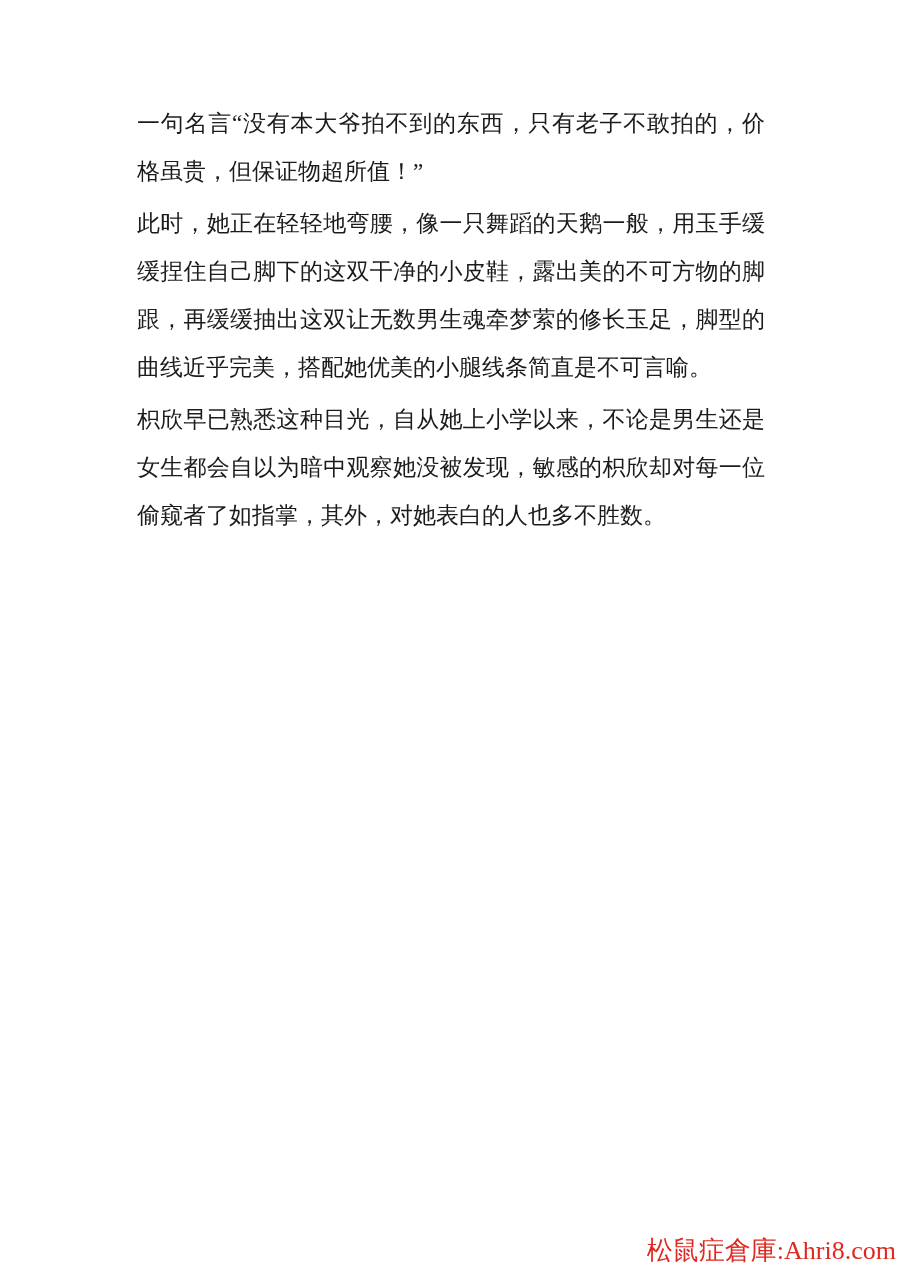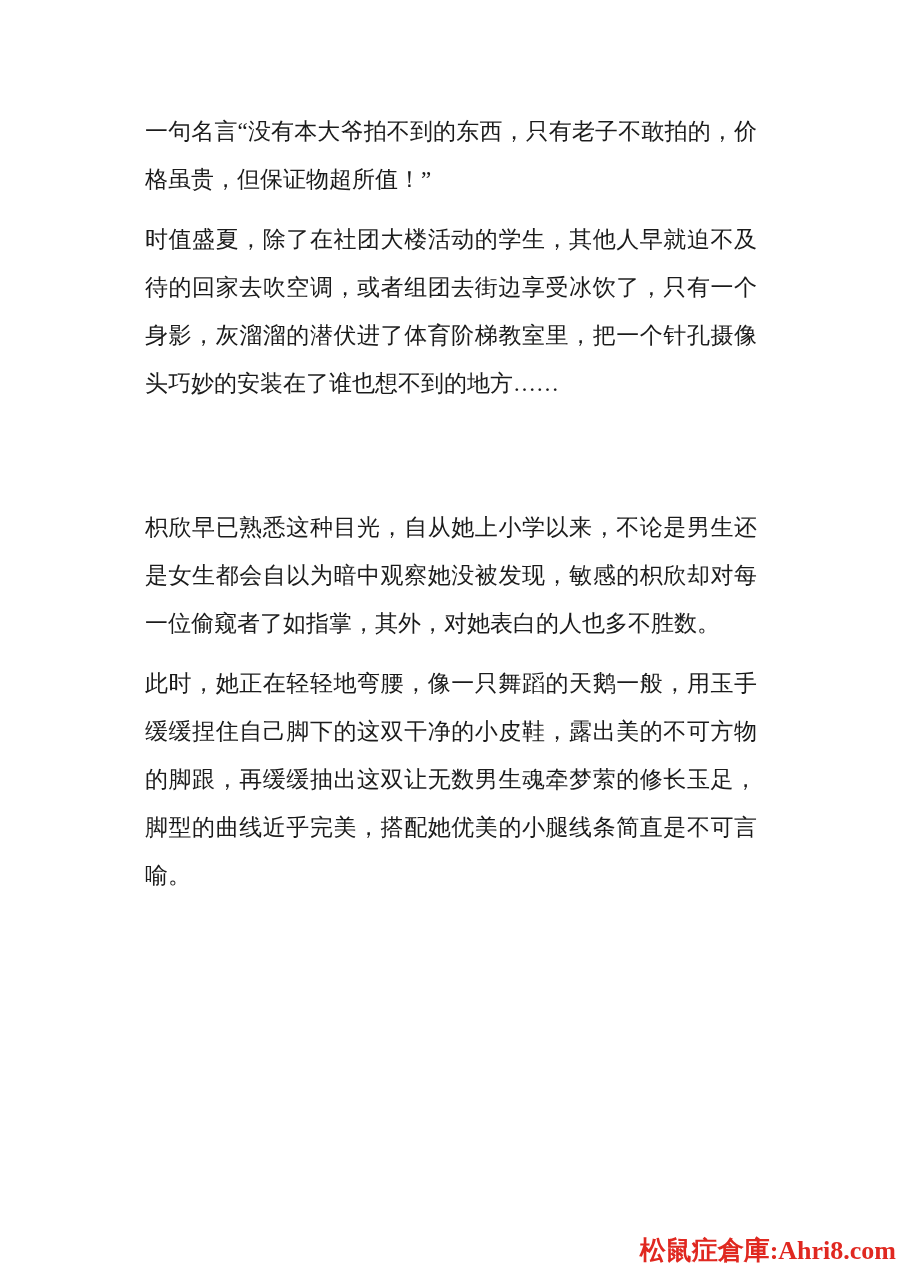--- a/index.html
+++ b/index.html
@@ -20,44 +20,43 @@
     left: 133px;
     top: 96px;
     width: 636px;
     color: #1b1b1b;
     font-size: 23px;
     line-height: 48px;
     text-align: justify;
     text-justify: inter-character;
   }
   .para {
-    margin: 12px;
+    margin: 4px;
   }
   .para.gap-after {
     margin-bottom: 96px;
   }
   .watermark {
     position: absolute;
     right: 4px;
     bottom: 6px;
     font-size: 26px;
     line-height: 30px;
-    font-weight: bold;
+    font-weight: normal;
     color: #e02820;
     font-family: "Liberation Serif", "DejaVu Serif", serif;
     white-space: nowrap;
   }
 </style>
 </head>
 <body>
 
 <div class="page">
 
   <div class="text-body">
     <p class="para">一句名言“没有本大爷拍不到的东西，只有老子不敢拍的，价格虽贵，但保证物超所值！”</p>
-    <p class="para gap-after">时值盛夏，除了在社团大楼活动的学生，其他人早就迫不及待的回家去吹空调，或者组团去街边享受冰饮了，只有一个身影，灰溜溜的潜伏进了体育阶梯教室里，把一个针孔摄像头巧妙的安装在了谁也想不到的地方……</p>
+    <p class="para">此时，她正在轻轻地弯腰，像一只舞蹈的天鹅一般，用玉手缓缓捏住自己脚下的这双干净的小皮鞋，露出美的不可方物的脚跟，再缓缓抽出这双让无数男生魂牵梦萦的修长玉足，脚型的曲线近乎完美，搭配她优美的小腿线条简直是不可言喻。</p>
     <p class="para">枳欣早已熟悉这种目光，自从她上小学以来，不论是男生还是女生都会自以为暗中观察她没被发现，敏感的枳欣却对每一位偷窥者了如指掌，其外，对她表白的人也多不胜数。</p>
-    <p class="para">此时，她正在轻轻地弯腰，像一只舞蹈的天鹅一般，用玉手缓缓捏住自己脚下的这双干净的小皮鞋，露出美的不可方物的脚跟，再缓缓抽出这双让无数男生魂牵梦萦的修长玉足，脚型的曲线近乎完美，搭配她优美的小腿线条简直是不可言喻。</p>
   </div>
 
   <div class="watermark" style="color: rgb(224, 40, 32);">松鼠症倉庫:Ahri8.com</div>
 
 </div>
 
 </body></html>

